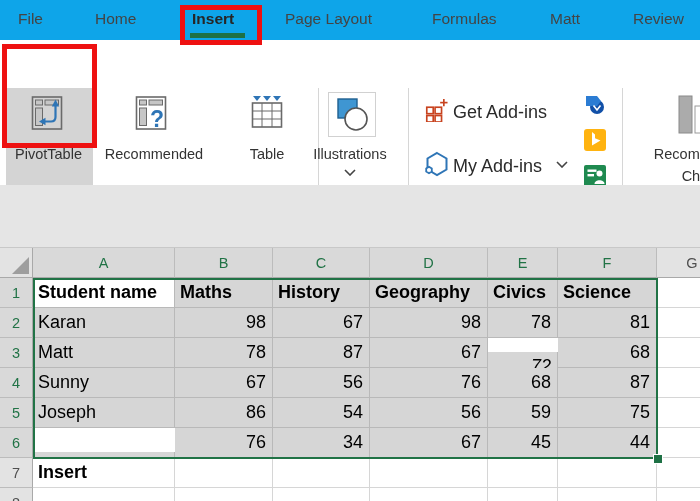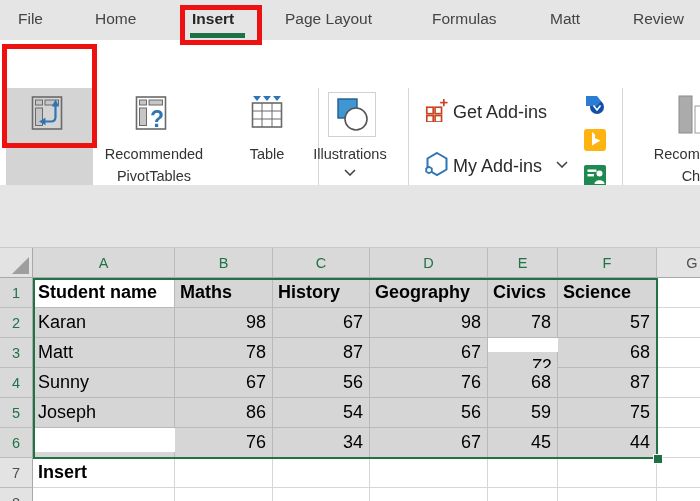--- a/index.html
+++ b/index.html
@@ -1,19 +1,19 @@
 <!DOCTYPE html>
 <html><head>
 <meta charset="utf-8">
 <style>
   html,body{margin:0;padding:0;}
   body{width:700px;height:501px;overflow:hidden;background:#fff;
        font-family:"Liberation Sans","DejaVu Sans",sans-serif;
        -webkit-font-smoothing:antialiased;}
-  #app{position:absolute;left:0;top:0;width:700px;height:501px;overflow:hidden;background:#e5e5e5;}
+  #app{position:absolute;left:0;top:0;width:700px;height:501px;overflow:hidden;background:#0ea5e9;}
   .abs{position:absolute;}
   
   .tab{position:absolute;top:10px;font-size:15.5px;color:#444;white-space:nowrap;cursor:default;}
   .tab.active{font-weight:bold;color:#262626;}
   .green-underline{position:absolute;left:190px;top:33px;width:55px;height:5px;background:#1e7145;}
   .red-box{position:absolute;border:5px solid #ee1111;box-sizing:border-box;z-index:30;pointer-events:none;}
   
   #ribbon-content{position:absolute;left:0;top:40px;width:700px;height:145px;background:#fff;border-bottom:1px solid #d0d0d0;box-sizing:content-box;}
   .big-btn-label{position:absolute;font-size:14.5px;color:#333;text-align:center;white-space:nowrap;}
   .group-label{position:absolute;top:167px;font-size:13.5px;color:#5f5d5b;text-align:center;}
@@ -73,32 +73,32 @@
     <div class="pivot-bg"></div>
     <svg class="abs" style="left:31px;top:55px" width="32" height="36" viewBox="0 0 32 36">
       <rect x="1.5" y="2" width="29" height="32" fill="none" stroke="#6a6a6a" stroke-width="1.6"></rect>
       <rect x="4.5" y="5" width="7" height="5" fill="#c6c6c6" stroke="#6a6a6a"></rect>
       <rect x="14" y="5" width="13.5" height="5" fill="#c6c6c6" stroke="#6a6a6a"></rect>
       <rect x="4.5" y="13" width="7" height="17.5" fill="#c6c6c6" stroke="#6a6a6a"></rect>
       <path d="M24.5,11 L24.5,22 Q24.5,26.5 20,26.5 L14,26.5" fill="none" stroke="#2e75b6" stroke-width="2.2"></path>
       <polygon points="24.5,4.5 20.8,11.5 28.2,11.5" fill="#2e75b6"></polygon>
       <polygon points="8,26.5 14.5,22.8 14.5,30.2" fill="#2e75b6"></polygon>
     </svg>
+    <div class="big-btn-label" style="left:2px;top:106px;width:93px">PivotTable</div>
     <div class="red-box" style="left:2px;top:4px;width:95px;height:104px;"></div>
 
     <div class="abs" style="left:98px;top:48px;width:112px;height:110px"></div>
     <svg class="abs" style="left:135px;top:55px" width="34" height="38" viewBox="0 0 34 38">
       <rect x="1.5" y="2" width="29" height="32" fill="none" stroke="#6a6a6a" stroke-width="1.6"></rect>
       <rect x="4.5" y="5" width="7" height="5" fill="#c6c6c6" stroke="#6a6a6a"></rect>
       <rect x="14" y="5" width="13.5" height="5" fill="#c6c6c6" stroke="#6a6a6a"></rect>
       <rect x="4.5" y="13" width="7" height="17.5" fill="#c6c6c6" stroke="#6a6a6a"></rect>
       <text x="22" y="32" font-size="23" font-weight="bold" fill="#2e75b6" text-anchor="middle" font-family="Liberation Sans, sans-serif">?</text>
     </svg>
     <div class="big-btn-label" style="left:98px;top:106px;width:112px">Recommended</div>
-    <div class="big-btn-label" style="left:98px;top:128px;width:112px">PivotTables</div>
 
     <div class="abs" style="left:226px;top:48px;width:82px;height:110px"></div>
     <svg class="abs" style="left:250px;top:54px" width="34" height="35" viewBox="0 0 34 35">
       <polygon points="3,2 11,2 7,7" fill="#2e75b6"></polygon>
       <polygon points="13,2 21,2 17,7" fill="#2e75b6"></polygon>
       <polygon points="23,2 31,2 27,7" fill="#2e75b6"></polygon>
       <rect x="2.5" y="9" width="29" height="24" fill="#fff" stroke="#6a6a6a" stroke-width="1.6"></rect>
       <line x1="2.5" y1="17" x2="31.5" y2="17" stroke="#6a6a6a"></line>
       <line x1="2.5" y1="25" x2="31.5" y2="25" stroke="#6a6a6a"></line>
       <line x1="12" y1="9" x2="12" y2="33" stroke="#6a6a6a"></line>
@@ -219,21 +219,21 @@
         <div class="cell txt sel bold" style="left: 273px; top: 30px; width: 97px;">History</div>
         <div class="cell txt sel bold" style="left: 370px; top: 30px; width: 118px;">Geography</div>
         <div class="cell txt sel bold" style="left: 488px; top: 30px; width: 70px;">Civics</div>
         <div class="cell txt sel bold" style="left: 558px; top: 30px; width: 99px;">Science</div>
         <div class="cell txt bold" style="left: 657px; top: 30px; width: 71px;"></div>
         <div class="cell txt sel" style="left: 33px; top: 60px; width: 142px;">Karan</div>
         <div class="cell num sel" style="left: 175px; top: 60px; width: 98px;">98</div>
         <div class="cell num sel" style="left: 273px; top: 60px; width: 97px;">67</div>
         <div class="cell num sel" style="left: 370px; top: 60px; width: 118px;">98</div>
         <div class="cell num sel" style="left: 488px; top: 60px; width: 70px;">78</div>
-        <div class="cell num sel" style="left: 558px; top: 60px; width: 99px;">57</div>
+        <div class="cell num sel" style="left: 558px; top: 60px; width: 99px;">81</div>
         <div class="cell txt" style="left: 657px; top: 60px; width: 71px;"></div>
         <div class="cell txt sel" style="left: 33px; top: 90px; width: 142px;">Matt</div>
         <div class="cell num sel" style="left: 175px; top: 90px; width: 98px;">78</div>
         <div class="cell num sel" style="left: 273px; top: 90px; width: 97px;">87</div>
         <div class="cell num sel" style="left: 370px; top: 90px; width: 118px;">67</div>
         <div class="cell num sel" style="left: 488px; top: 104px; width: 70px; font-style: italic;">72</div>
         <div class="cell num sel" style="left: 558px; top: 90px; width: 99px;">68</div>
         <div class="cell txt" style="left: 657px; top: 90px; width: 71px;"></div>
         <div class="cell txt sel" style="left: 33px; top: 120px; width: 142px;">Sunny</div>
         <div class="cell num sel" style="left: 175px; top: 120px; width: 98px;">67</div>

